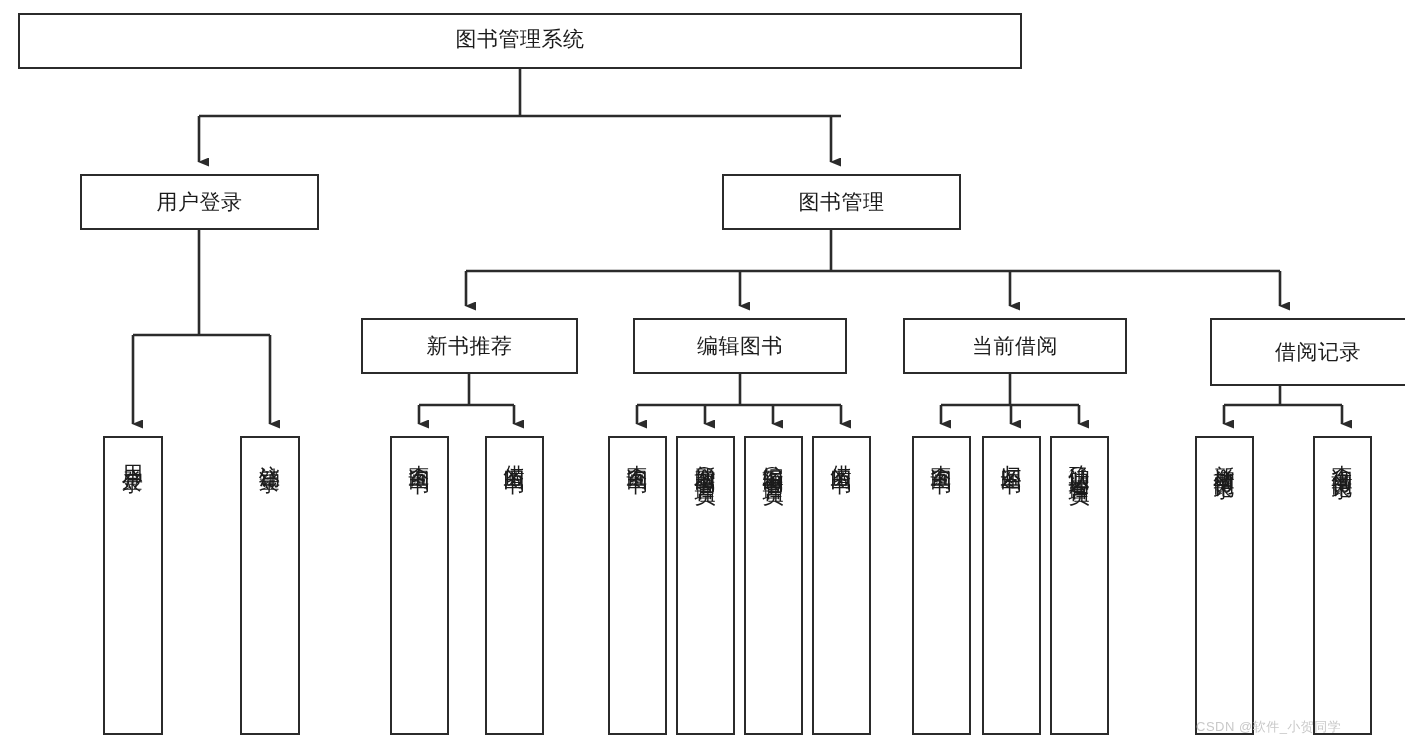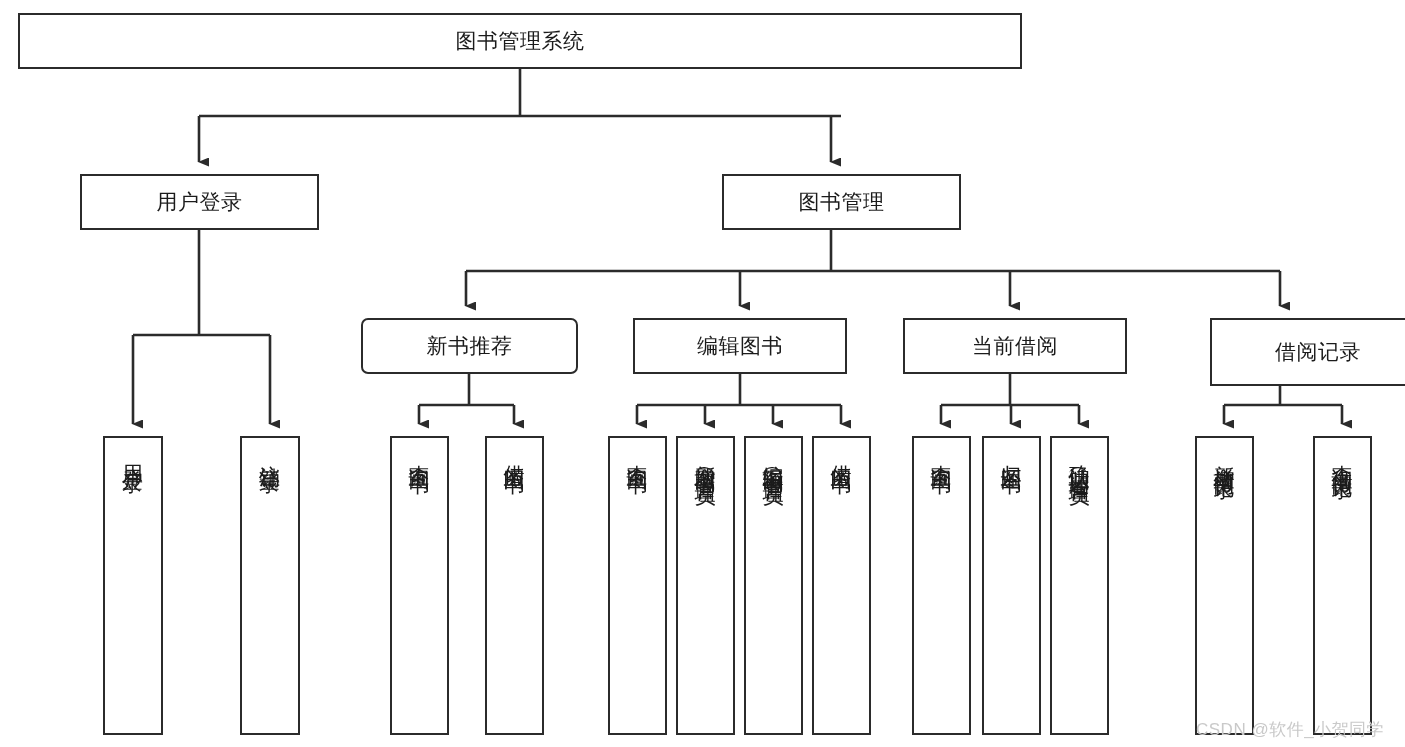--- a/index.html
+++ b/index.html
@@ -53,21 +53,21 @@
   }
   .node.vertical .label {
     writing-mode: vertical-rl;
     text-orientation: upright;
     font-size: 21px;
     letter-spacing: 3px;
     line-height: 1;
   }
   .watermark {
     position: absolute;
-    font-size: 17px;
+    font-size: 13px;
     color: #c9c9c9;
     white-space: nowrap;
     letter-spacing: 0.5px;
     user-select: none;
   }
 </style>
 </head>
 <body>
 
 <div id="diagram-root">
@@ -127,32 +127,32 @@
     </g>
 
     <g stroke="#2b2b2b" stroke-width="2.6" fill="none">
       <path d="M1280,374 L1280,405"></path>
       <path d="M1224,405 L1342,405"></path>
       <path d="M1224,405 L1224,424" marker-end="url(#arrowhead)"></path>
       <path d="M1342,405 L1342,424" marker-end="url(#arrowhead)"></path>
     </g>
   </svg>
 
-  <div class="node horizontal" style="left:18px; top:13px; width:1004px; height:56px;">
+  <div class="node horizontal" style="left:18px; top:13px; width:1004px; height:56px;font-family:Liberation Mono, monospace;">
     <span class="label">图书管理系统</span>
   </div>
 
   <div class="node horizontal" style="left:80px; top:174px; width:239px; height:56px;">
     <span class="label">用户登录</span>
   </div>
   <div class="node horizontal" style="left:711px; top:174px; width:239px; height:56px;margin-left:11px;">
     <span class="label">图书管理</span>
   </div>
 
-  <div class="node horizontal" style="left:361px; top:318px; width:217px; height:56px;border-radius:7px;">
+  <div class="node horizontal" style="left:361px; top:318px; width:217px; height:56px;">
     <span class="label">新书推荐</span>
   </div>
   <div class="node horizontal" style="left:633px; top:318px; width:214px; height:56px;">
     <span class="label">编辑图书</span>
   </div>
   <div class="node horizontal" style="left:903px; top:318px; width:224px; height:56px;">
     <span class="label">当前借阅</span>
   </div>
   <div class="node horizontal" style="left:1172px; top:318px; width:216px; height:68px;margin-left:38px;">
     <span class="label">借阅记录</span>

